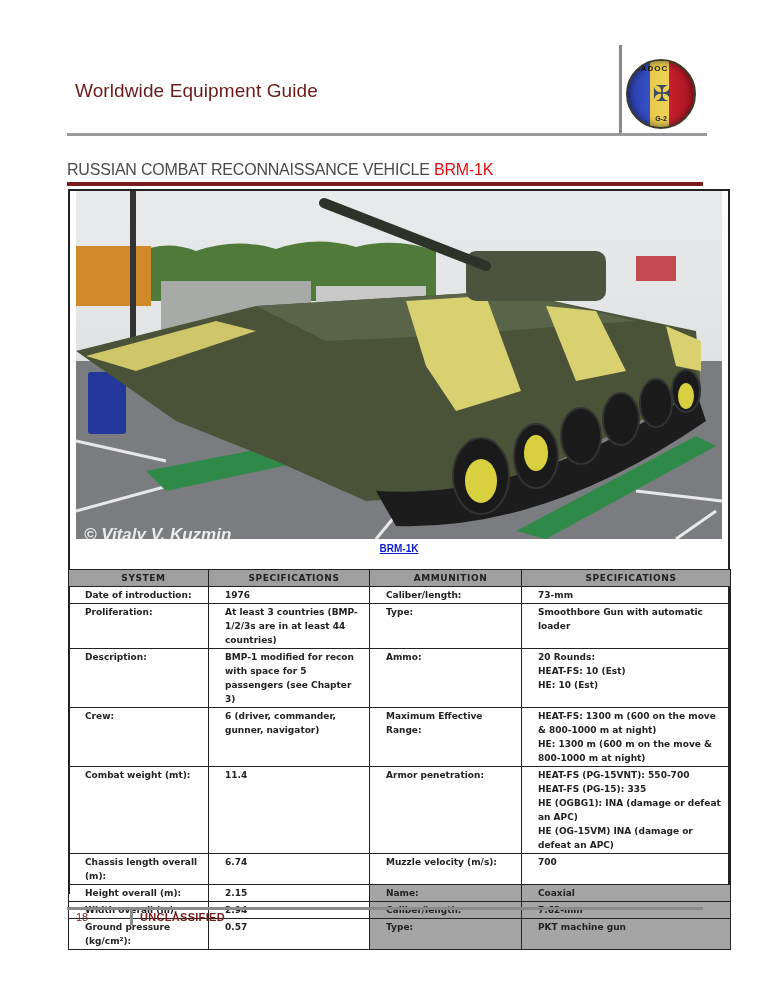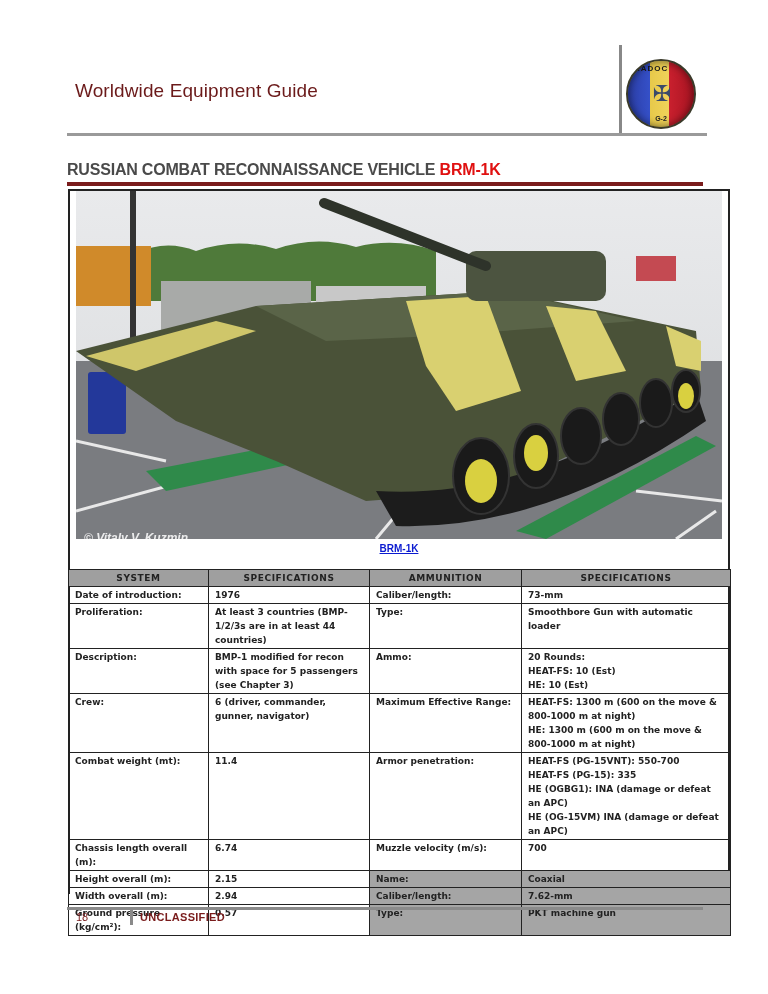--- a/index.html
+++ b/index.html
@@ -8,35 +8,35 @@
   .guide-title { left: 75px; top: 80px; font-size: 19px; color: #6b1a1a; letter-spacing: 0.1px; }
   .header-vline { left: 619px; top: 45px; width: 3px; height: 90px; background: #888; }
   .header-hline { left: 67px; top: 133px; width: 640px; height: 3px; background: #9a9a9a; }
   .logo { left: 626px; top: 59px; width: 70px; height: 70px; border-radius: 50%; overflow: hidden;
           border: 2px solid #3a3a2a; box-sizing: border-box;
           background: linear-gradient(90deg, #2c3fa8 0%, #3550c8 33%, #e7c94a 33%, #f0d25a 62%, #c9202e 62%, #a81422 100%); }
   .logo-ring { position:absolute; left:0; top:0; right:0; bottom:0; border-radius:50%; box-shadow: inset 0 0 8px rgba(0,0,0,0.55); }
   .logo-text { position:absolute; left:0; right:0; top:3px; font-size:8px; font-weight:bold; color:#1a1a1a; letter-spacing:1px; }
   .logo-emblem { position:absolute; left:24px; top:18px; width:20px; height:30px; font-size:22px; line-height:30px; text-align:center; color:#3a4a6a; }
   .logo-bottom { position:absolute; left:0; right:0; bottom:5px; text-align:center; font-size:7px; font-weight:bold; color:#222; }
-  .page-heading { left: 67px; top: 161px; font-size: 16px; font-weight: bold; color: #4a4a4a; letter-spacing: -0.2px; white-space: nowrap; }
+  .page-heading { left: 67px; top: 161px; font-size: 16px; font-weight: normal; color: #4a4a4a; letter-spacing: -0.2px; white-space: nowrap; }
   .page-heading .red { color: #e01010; }
   .heading-rule { left: 67px; top: 182px; width: 636px; height: 4px; background: #7a1c1c; }
   .frame { left: 68px; top: 189px; width: 662px; height: 705px; border: 2px solid #222; box-sizing: border-box; border-bottom: none; }
   .photo { left: 76px; top: 191px; width: 646px; height: 348px; overflow: hidden; background: #cfcfcf; }
   .caption { left: 68px; top: 543px; width: 662px; text-align: center; font-size: 10px; font-weight: bold; color: #0a1ad0; text-decoration: underline; }
   table.spec { position: absolute; left: 68px; top: 569px; width: 662px; border-collapse: collapse; font-family: "DejaVu Sans", sans-serif; font-size: 9px; font-weight: bold; color: #222; table-layout: fixed; }
-  table.spec td, table.spec th { border: 1.5px solid #222; padding: 1px 6px 1px 6px; vertical-align: top; line-height: 14px; margin-top: 7px; }
+  table.spec td, table.spec th { border: 1.5px solid #222; padding: 1px 6px 1px 16px; vertical-align: top; line-height: 14px; margin-top: 7px; }
   table.spec th { background: #9f9f9f; text-align: center; font-weight: bold; letter-spacing: 0.6px; height: 14px; }
   table.spec td.gray { background: #a5a5a5; }
   .footer-rule { left: 67px; top: 907px; width: 636px; height: 3px; background: #8a8a8a; }
   .footer-vline { left: 130px; top: 907px; width: 3px; height: 18px; background: #8a8a8a; }
   .page-number { left: 76px; top: 911px; font-size: 11px; font-weight: normal; color: #7a1c1c; }
   .classification { left: 140px; top: 911px; font-size: 11px; font-weight: bold; color: #7a1c1c; letter-spacing: 0.3px; }
-  .watermark { position:absolute; left:8px; bottom:-6px; font-size:12px; font-style:italic; font-weight:bold; color:#ffffff; opacity:0.85; }
+  .watermark { position:absolute; left:8px; bottom:-6px; font-size:17px; font-style:italic; font-weight:bold; color:#ffffff; opacity:0.85; }
 </style>
 </head>
 <body>
 
 <div class="abs guide-title">Worldwide Equipment Guide</div>
 <div class="abs header-vline"></div>
 <div class="abs header-hline"></div>
 <div class="abs logo">
   <span class="logo-text">TRADOC</span>
   <span class="logo-emblem">✠</span>

